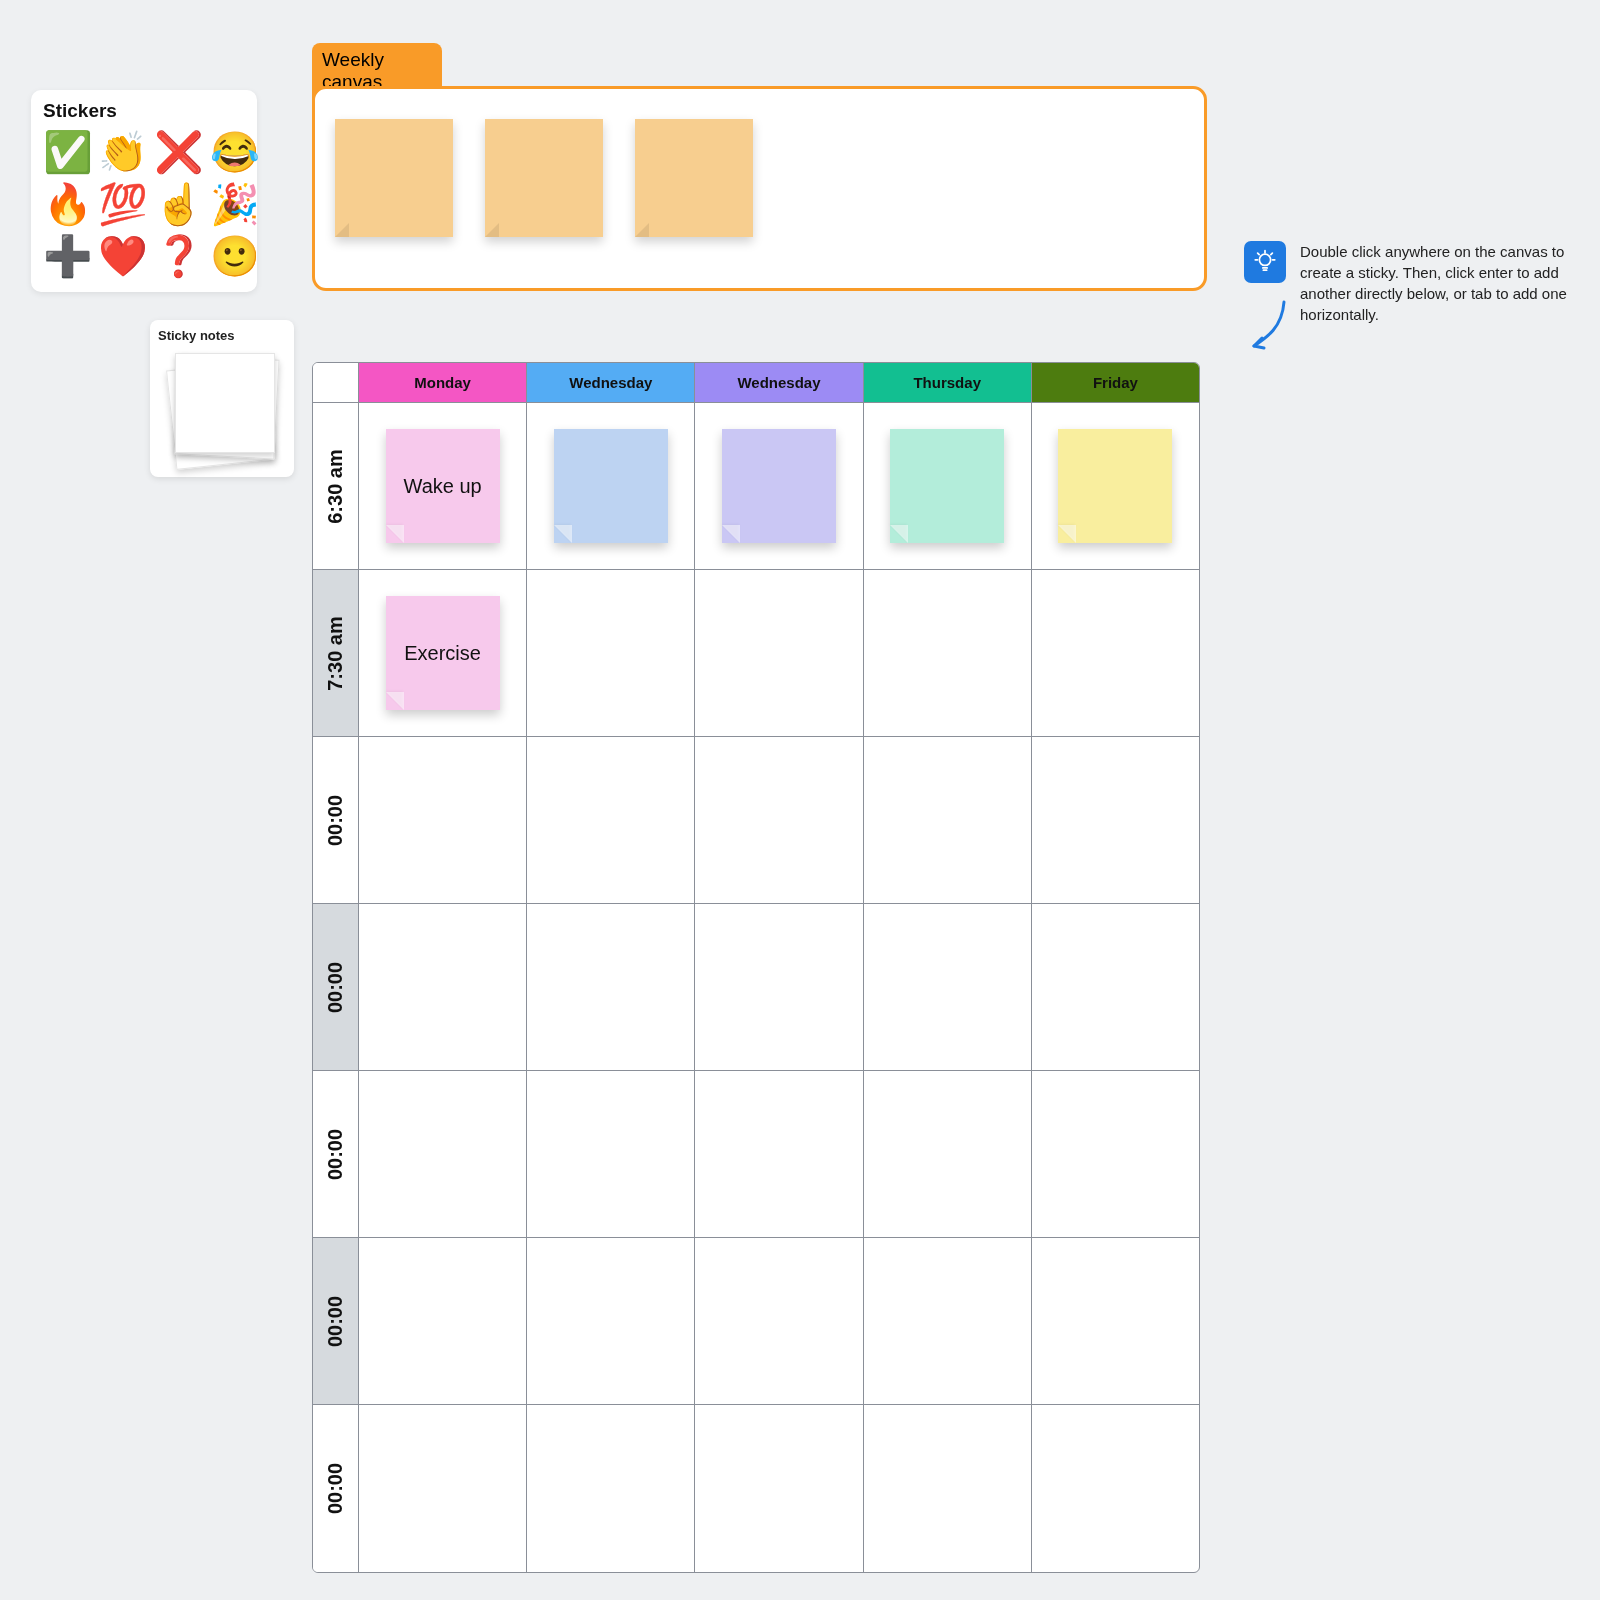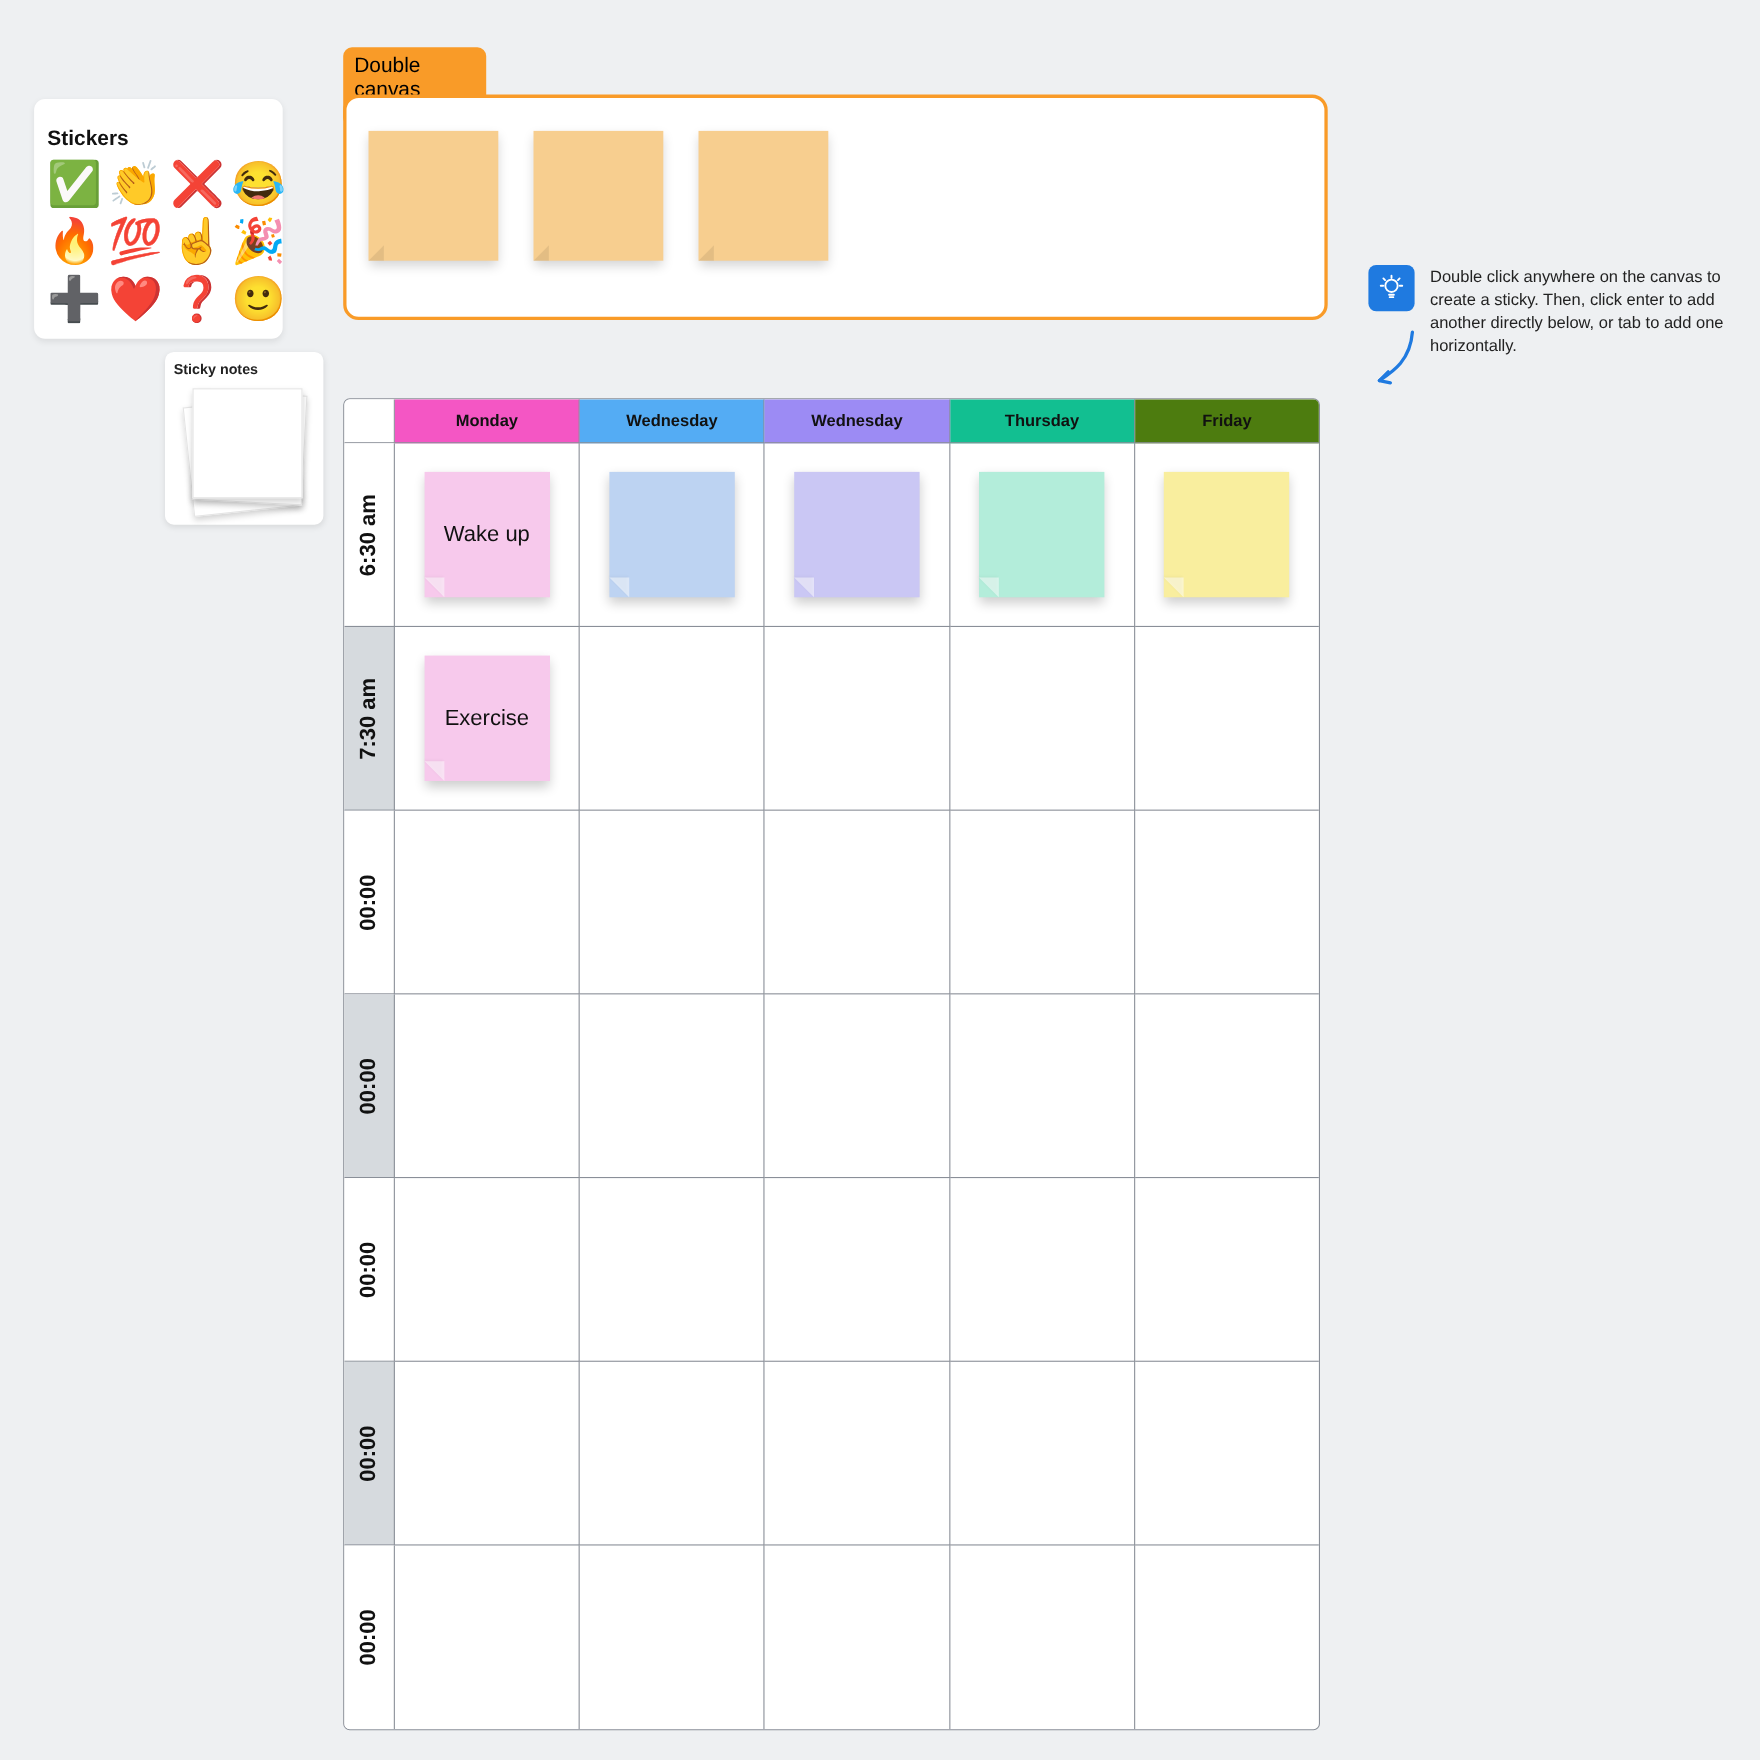--- a/index.html
+++ b/index.html
@@ -14,21 +14,21 @@
   
   .stickers-panel {
     position: absolute;
     left: 31px; top: 90px;
     width: 226px;
     background: #ffffff;
     border-radius: 10px;
     box-shadow: 0 2px 6px rgba(0,0,0,0.08);
     padding: 10px 12px 12px 12px;
   }
-  .stickers-title { font-weight: 700; font-size: 19px; color: #111; margin-bottom: 6px; margin-top: 16px; }
+  .stickers-title { font-weight: 700; font-size: 19px; color: #111; margin-bottom: 6px; }
   .stickers-grid { display: grid; grid-template-columns: repeat(4, 1fr); gap: 4px 6px; }
   .sticker-cell { font-size: 40px; line-height: 48px; text-align: center; cursor: pointer; }
 
   
   .sticky-panel {
     position: absolute;
     left: 118px; top: 320px;
     width: 144px;
     background: #ffffff;
     border-radius: 8px;
@@ -194,21 +194,21 @@
 <div class="sticky-panel">
   <div class="sticky-title">Sticky notes</div>
   <div class="sticky-stack">
     <div class="pg a"></div>
       <div class="pg b"></div>
       <div class="pg c"></div>
   </div>
 </div>
 
 <div class="goals-tab">
-  <span>Double</span><br>
+  <span>Weekly</span><br>
   <span>canvas</span>
 </div>
 <div class="goals-box" id="goals-box">
     <div class="goal-note"></div>
     <div class="goal-note"></div>
     <div class="goal-note"></div>
   </div>
 
 <div class="tip">
   <div class="tip-icon">

